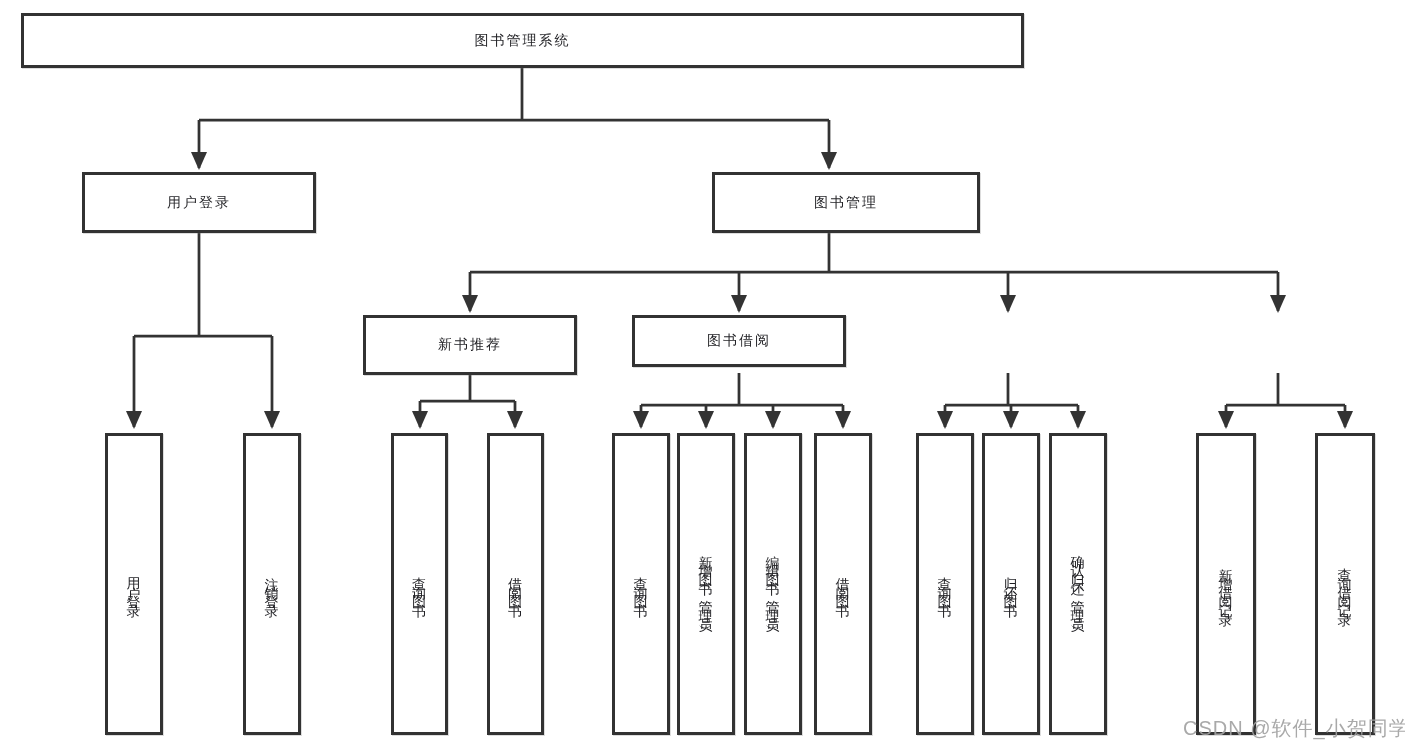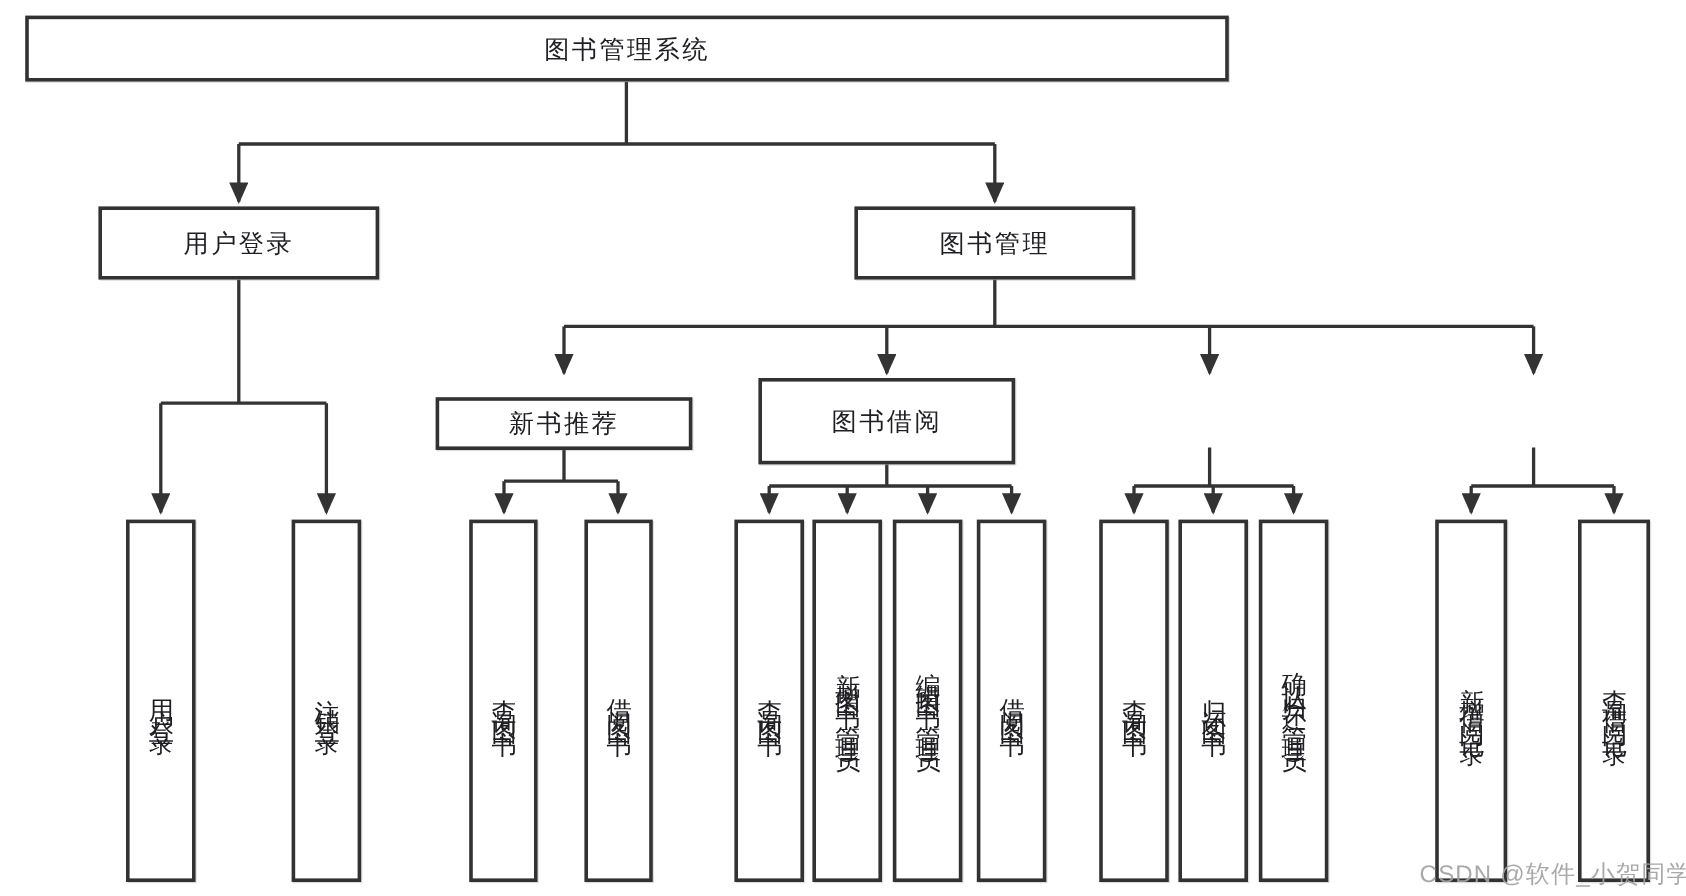--- a/index.html
+++ b/index.html
@@ -24,21 +24,21 @@
   }
   .node {
     position: absolute;
     box-sizing: border-box;
     border: 3px solid #323232;
     background: #ffffff;
     display: flex;
     align-items: center;
     justify-content: center;
     color: #1f1f23;
-    font-size: 21px;
+    font-size: 14px;
     z-index: 2;
     box-shadow: 1px 1px 0 rgba(120,120,120,0.25);
   }
   .node .lbl {
     white-space: nowrap;
     letter-spacing: 2px;
   }
   .leaf .lbl {
     writing-mode: vertical-rl;
     text-orientation: mixed;
@@ -105,28 +105,28 @@
     </g>
   </svg>
 
   <div class="node" style="left:21px; top:13px; width:1003px; height:55px;">
     <span class="lbl">图书管理系统</span>
   </div>
 
   <div class="node" style="left:82px; top:172px; width:234px; height:61px;">
     <span class="lbl">用户登录</span>
   </div>
-  <div class="node" style="left:712px; top:172px; width:234px; height:61px;">
+  <div class="node" style="left:712px; top:172px; width:268px; height:61px;">
     <span class="lbl">图书管理</span>
   </div>
 
-  <div class="node" style="left:363px; top:315px; width:214px; height:44px;margin-top:16px;">
+  <div class="node" style="left:363px; top:315px; width:214px; height:60px;">
     <span class="lbl">新书推荐</span>
   </div>
-  <div class="node" style="left:632px; top:315px; width:214px; height:72px;">
+  <div class="node" style="left:632px; top:315px; width:214px; height:52px;">
     <span class="lbl">图书借阅</span>
   </div>
 
   <div class="node leaf" style="left:105px; top:433px; width:58px; height:302px;">
     <span class="lbl">用户登录</span>
   </div>
   <div class="node leaf" style="left:243px; top:433px; width:58px; height:302px;">
     <span class="lbl">注销登录</span>
   </div>
 

